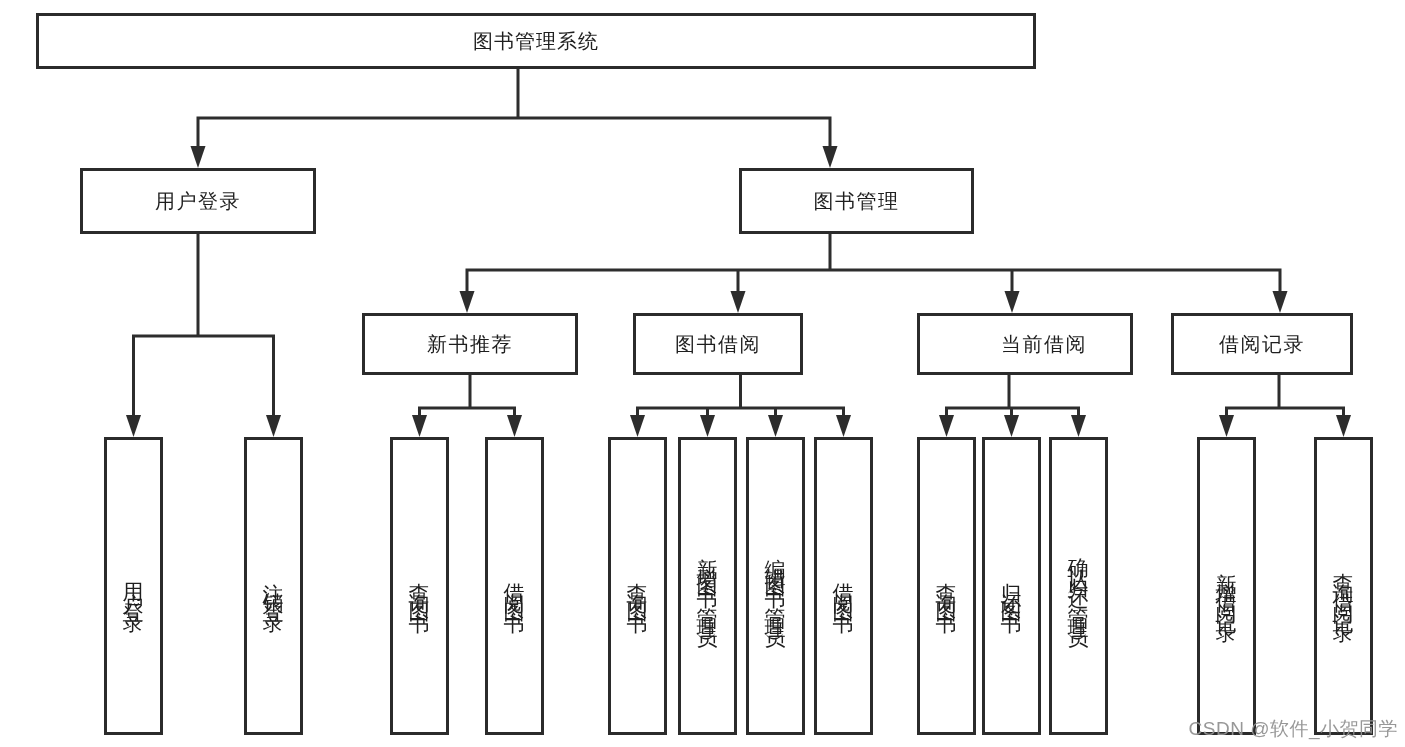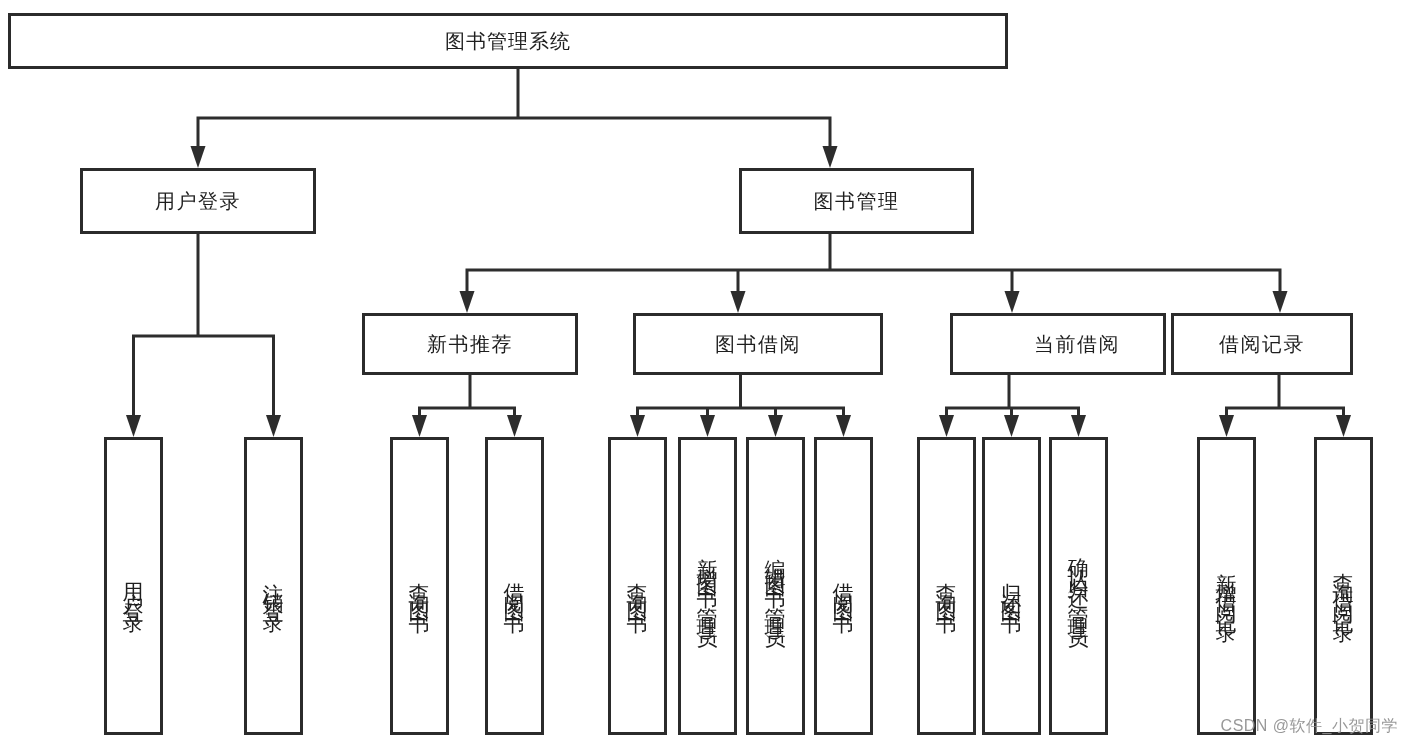--- a/index.html
+++ b/index.html
@@ -20,21 +20,21 @@
   }
   .hbox .lbl { font-size:20px; letter-spacing:1.5px; white-space:nowrap; }
   .root-box .lbl { font-size:20px; letter-spacing:1px; }
   .leaf { top:437px; width:59px; height:298px; }
   .leaf .lbl {
     writing-mode:vertical-rl; text-orientation:mixed;
     font-size:21px; letter-spacing:10px; line-height:1;
   }
   .watermark {
     position:absolute; right:7px; top:716px; z-index:5;
-    font-size:16px; color:rgba(146,146,146,0.95);
+    font-size:19px; color:rgba(146,146,146,0.95);
     letter-spacing:0.5px; white-space:nowrap;
   }
 </style>
 </head>
 <body>
 
 <div class="canvas">
 
   <svg class="connectors" viewBox="0 0 1405 747" xmlns="http://www.w3.org/2000/svg">
     <g>
@@ -72,38 +72,38 @@
       <polygon points="1004,415 1019,415 1011.5,437"></polygon>
       <polygon points="1071,415 1086,415 1078.5,437"></polygon>
     </g>
     <g>
       <path d="M1279 375 V408 M1226.5 416 V408 H1343.5 V416"></path>
       <polygon points="1219,415 1234,415 1226.5,437"></polygon>
       <polygon points="1336,415 1351,415 1343.5,437"></polygon>
     </g>
   </svg>
 
-  <div class="box hbox root-box" style="left:8px; top:13px; width:1000px; height:56px;">
+  <div class="box hbox root-box" style="left:36px; top:13px; width:1000px; height:56px;">
     <span class="lbl">图书管理系统</span>
   </div>
 
   <div class="box hbox" style="left:80px; top:168px; width:236px; height:66px;">
     <span class="lbl">用户登录</span>
   </div>
   <div class="box hbox" style="left:712px; top:168px; width:235px; height:66px;margin-left:27px;">
     <span class="lbl">图书管理</span>
   </div>
 
   <div class="box hbox" style="left:362px; top:313px; width:216px; height:62px;">
     <span class="lbl">新书推荐</span>
   </div>
-  <div class="box hbox" style="left:633px; top:313px; width:250px; height:62px;">
+  <div class="box hbox" style="left:633px; top:313px; width:170px; height:62px;">
     <span class="lbl">图书借阅</span>
   </div>
-  <div class="box hbox" style="left:950px; top:313px; width:216px; height:62px;padding-left:38px;">
+  <div class="box hbox" style="left:917px; top:313px; width:216px; height:62px;padding-left:38px;">
     <span class="lbl">当前借阅</span>
   </div>
   <div class="box hbox" style="left:1171px; top:313px; width:182px; height:62px;">
     <span class="lbl">借阅记录</span>
   </div>
 
   <div class="box leaf" style="left:104px;">
     <span class="lbl">用户登录</span>
   </div>
   <div class="box leaf" style="left:244px;">

